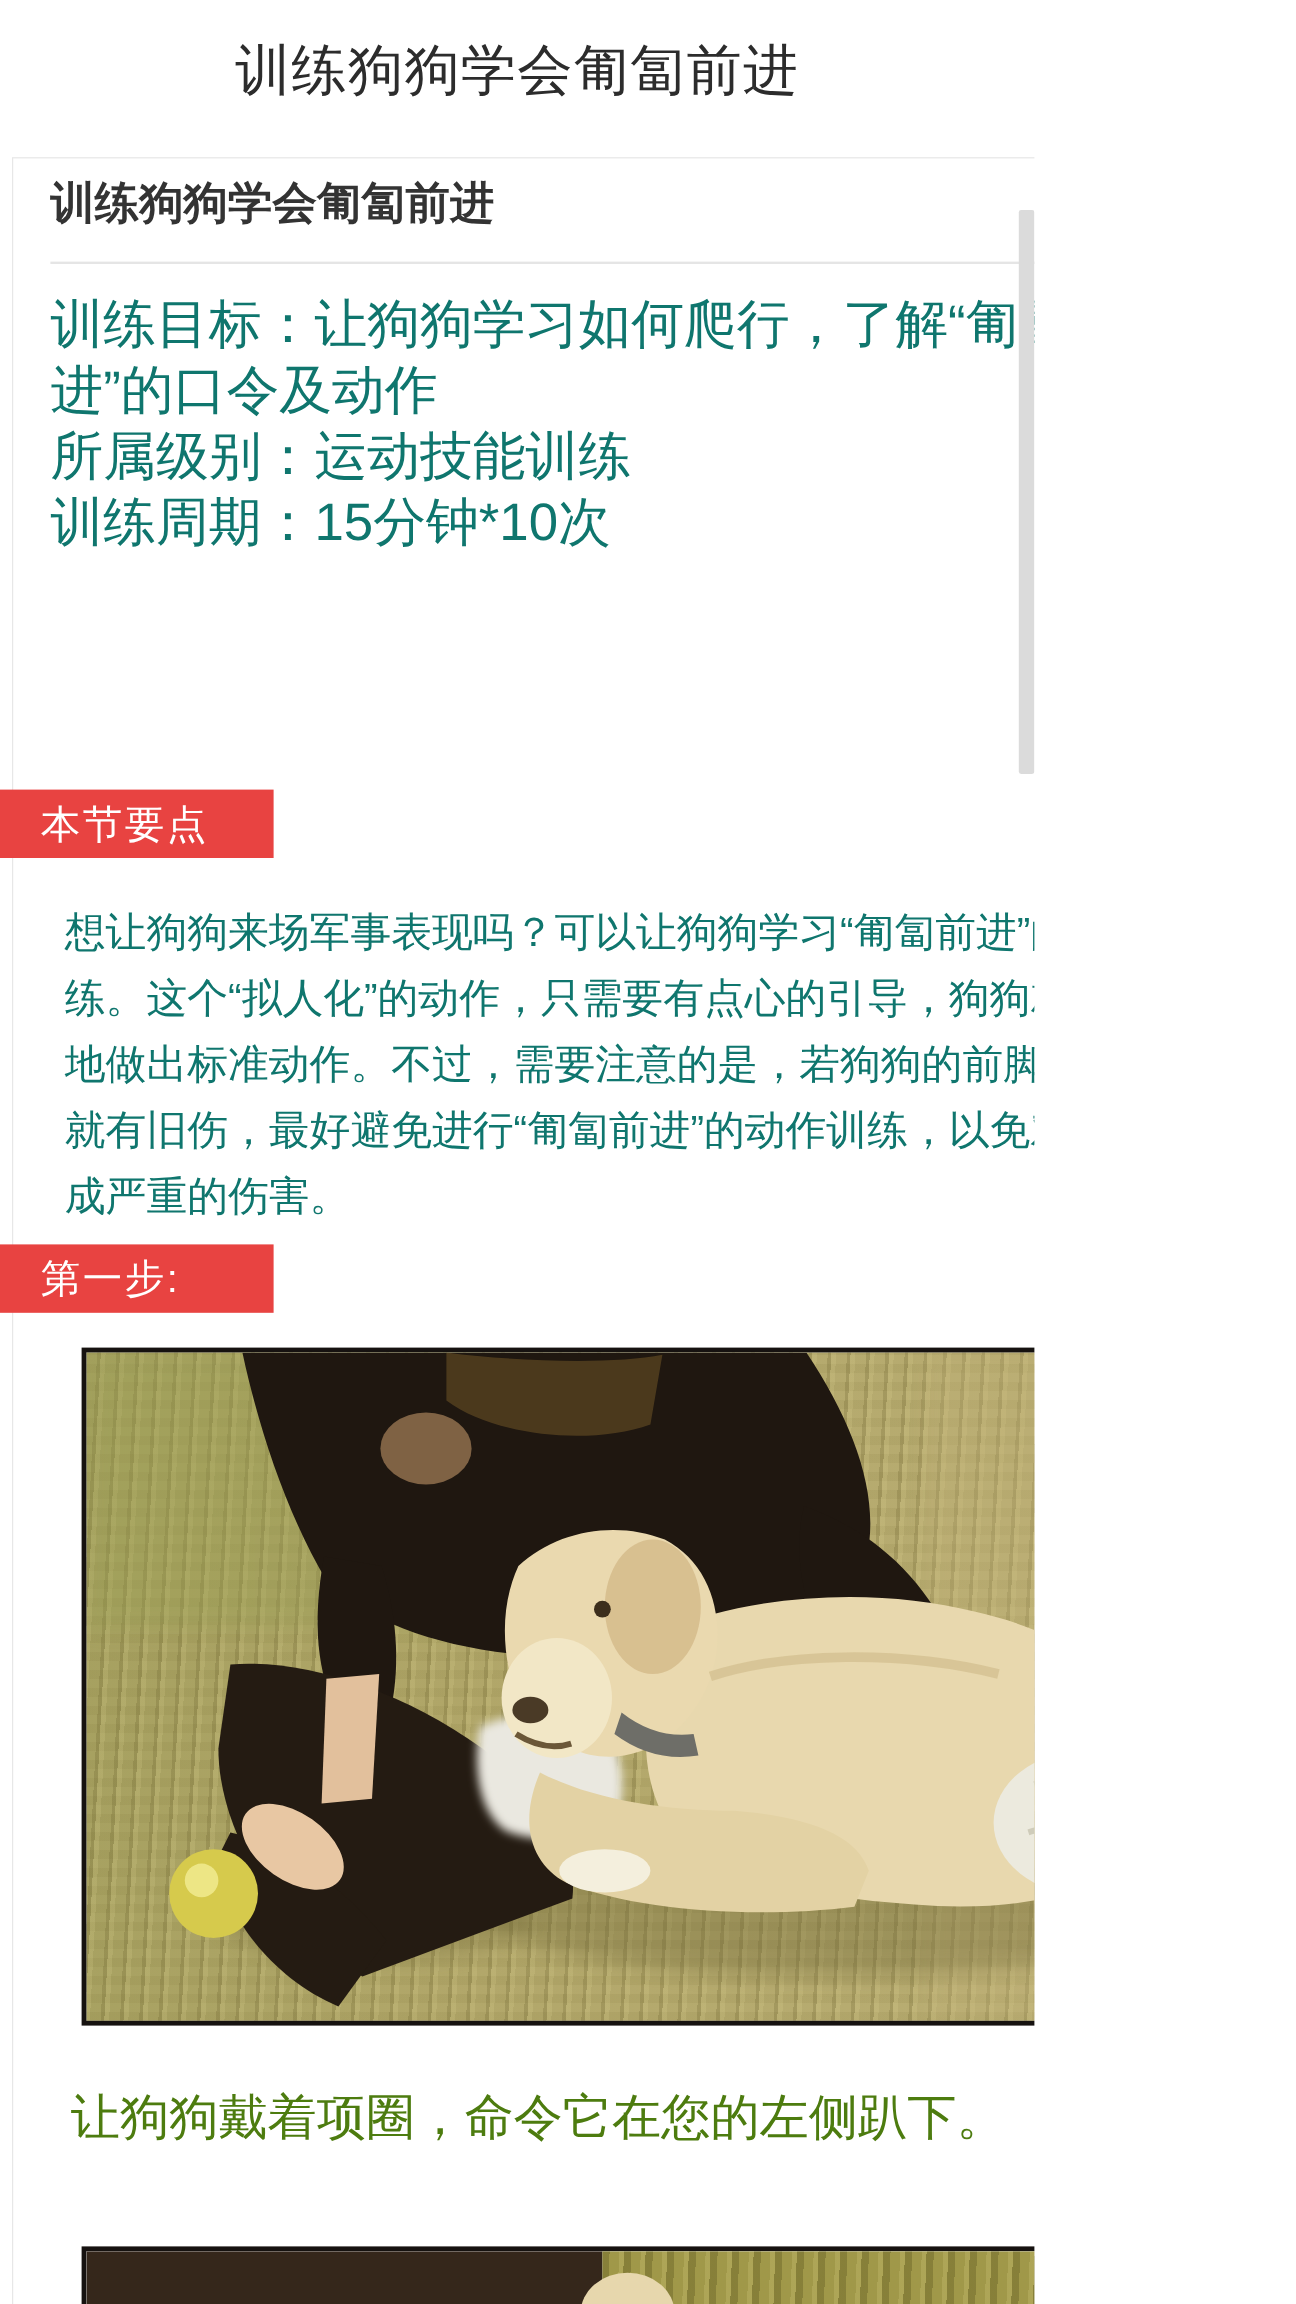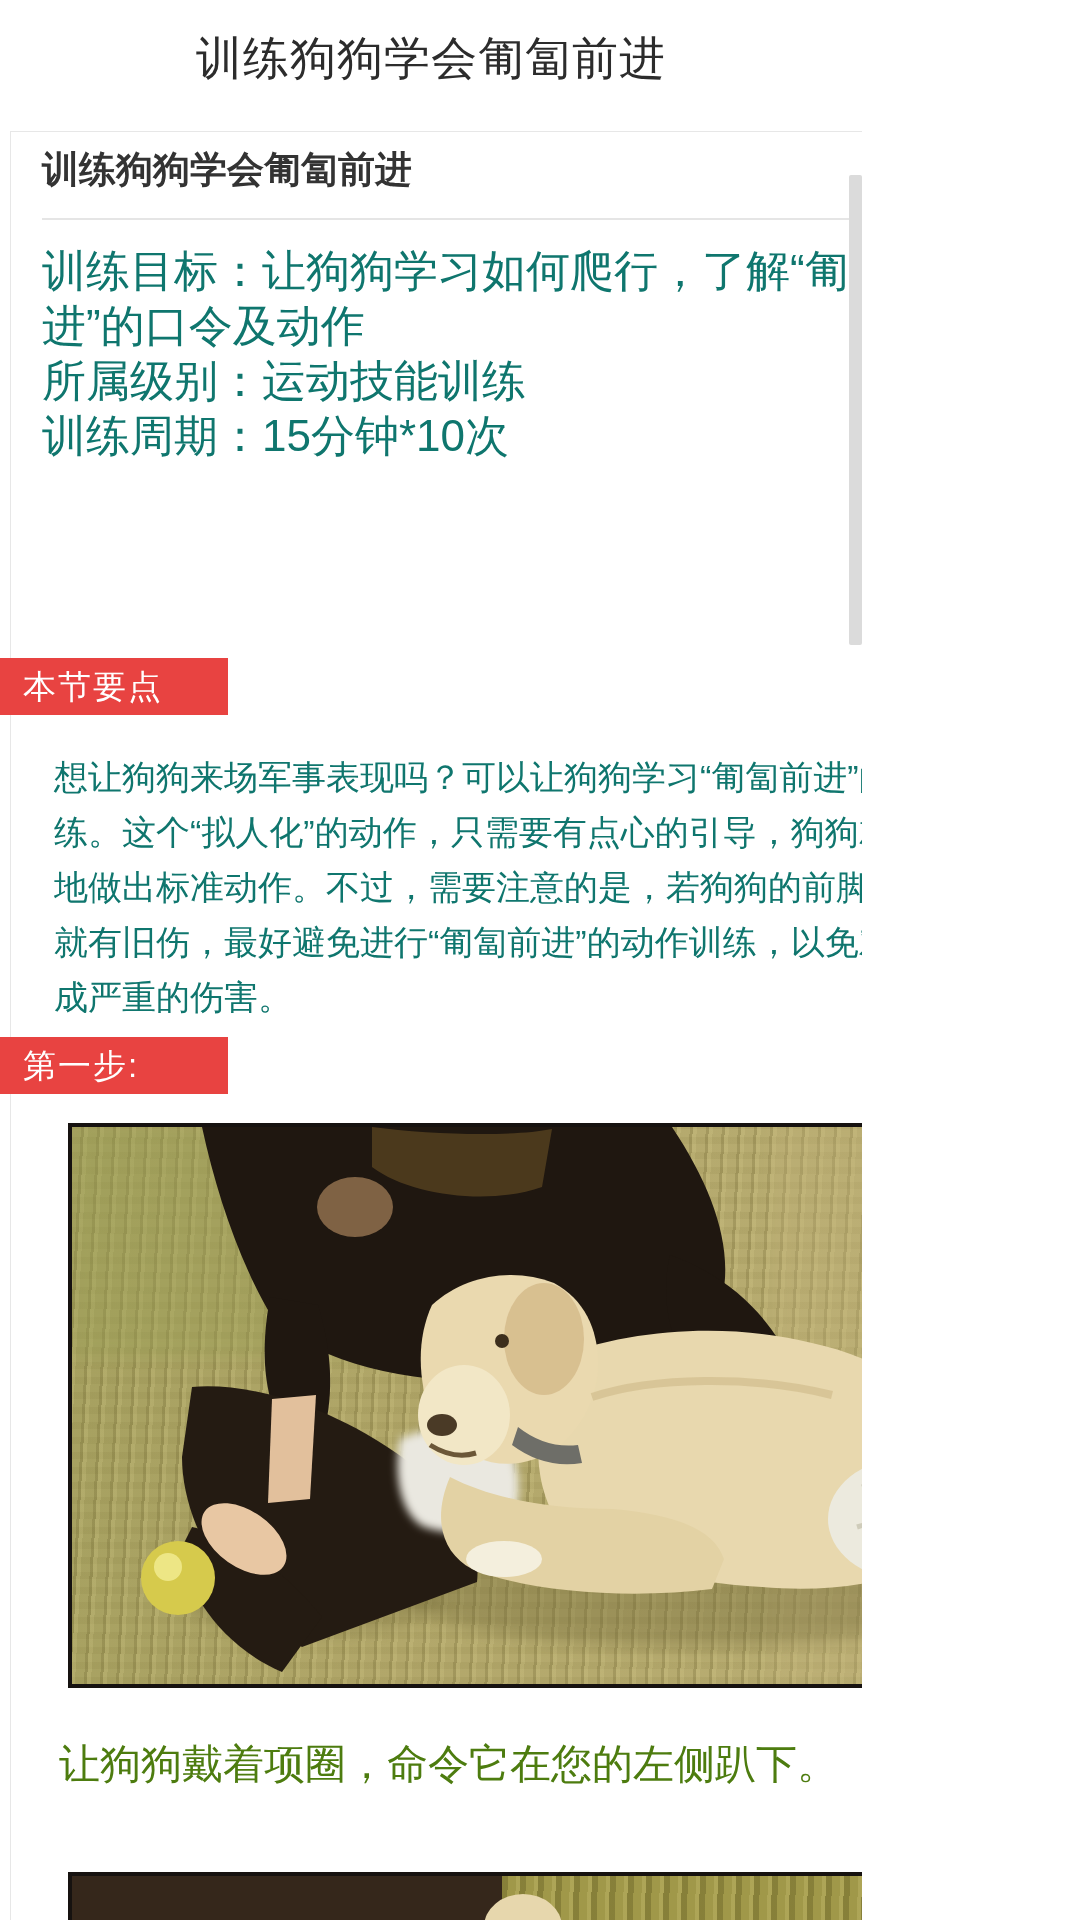--- a/index.html
+++ b/index.html
@@ -34,21 +34,21 @@
     font-size:44px;line-height:55px;color:#0f766e;
   }
   .keypoints{
     position:absolute;left:31px;top:606px;width:950px;margin:12px;
     font-size:34px;line-height:55px;color:#0f766e;
   }
   .badge{
     position:absolute;left:-11px;width:228px;height:57px;
     background:#e84341;color:#ffffff;
     font-size:33px;line-height:57px;letter-spacing:2px;
-    padding-left:23px;box-sizing:border-box;
+    padding-left:34px;box-sizing:border-box;
   }
   .badge-1{top:526px;}
   .badge-2{top:905px;}
   .badge-3{top:1665px;}
   .caption{
     position:absolute;left:31px;top:1588px;width:980px;margin:17px;
     font-size:41px;line-height:55px;color:#4d7c0f;
   }
   .photo{
     position:absolute;left:57px;width:954px;

